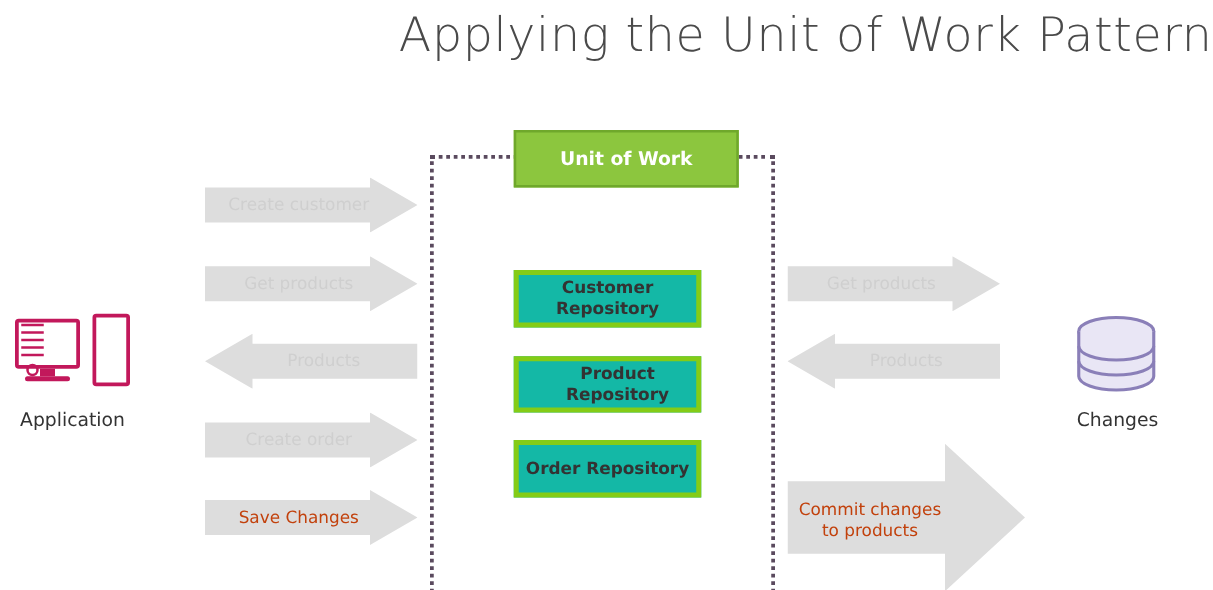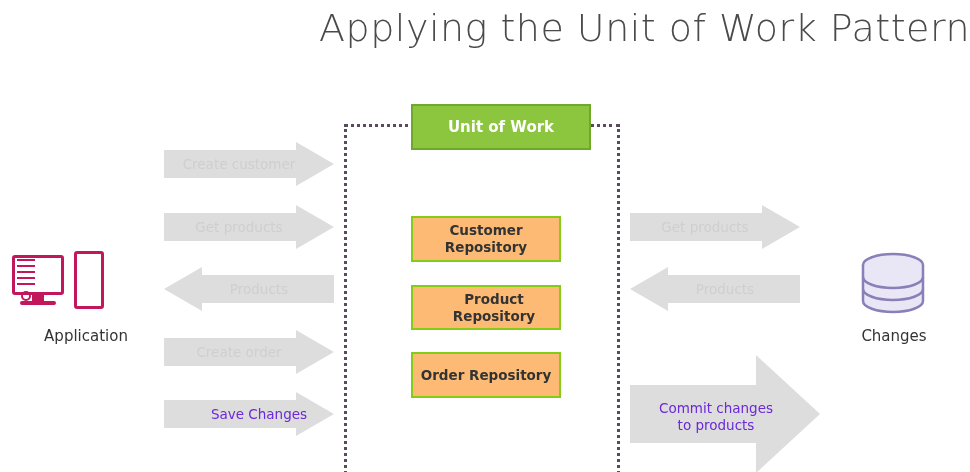--- a/index.html
+++ b/index.html
@@ -83,21 +83,21 @@
     border-radius: 50%;
     box-sizing: border-box;
   }
   .caption {
     position: absolute;
     font-size: 15px;
     color: #333;
     text-align: center;
     font-family: "DejaVu Sans", sans-serif;
   }
-  .caption-app { left: 0; top: 327px; width: 116px; margin-left: 28px; }
+  .caption-app { left: 0; top: 327px; width: 116px; }
   .caption-db { left: 836px; top: 327px; width: 116px; }
 
   
   .db-icon {
     position: absolute;
     left: 859px;
     top: 251px;
     width: 68px;
     height: 66px;
   }
@@ -128,22 +128,22 @@
     display: flex;
     align-items: center;
     justify-content: center;
     color: #ffffff;
     font-weight: bold;
     font-size: 15px;
     font-family: "DejaVu Sans", sans-serif;
   }
   .repo {
     position: absolute;
-    background: #fdba74;
-    border: 2px solid #84cc16;
+    background: #14b8a6;
+    border: 4px solid #84cc16;
     box-sizing: border-box;
     display: flex;
     align-items: center;
     justify-content: center;
     text-align: center;
     color: #333;
     font-weight: bold;
     font-size: 13.5px;
     line-height: 1.25;
     font-family: "DejaVu Sans", sans-serif;
@@ -159,21 +159,21 @@
   .arrow-label {
     position: absolute;
     font-size: 13.5px;
     color: #6e6e6e;
     text-align: center;
     font-family: "DejaVu Sans", sans-serif;
     line-height: 1.25;
     pointer-events: none;
   }
   .arrow-label.faded { color: #cfcfcf; }
-  .arrow-label.dark  { color: #6d28d9; padding-left: 20px; }
+  .arrow-label.dark  { color: #c2410c; }
 </style>
 </head>
 <body>
 
 <div class="stage">
 
   <div class="title">Applying the Unit of Work Pattern</div>
 
   <div class="app-icon">
     <div class="monitor"></div>

